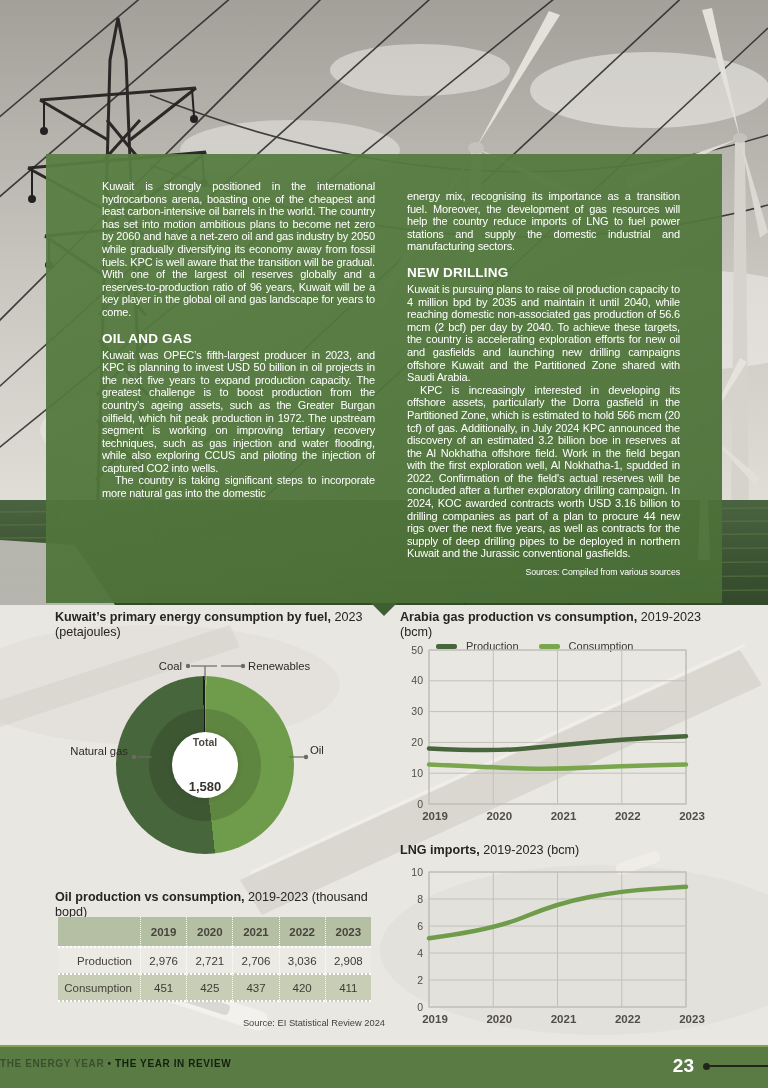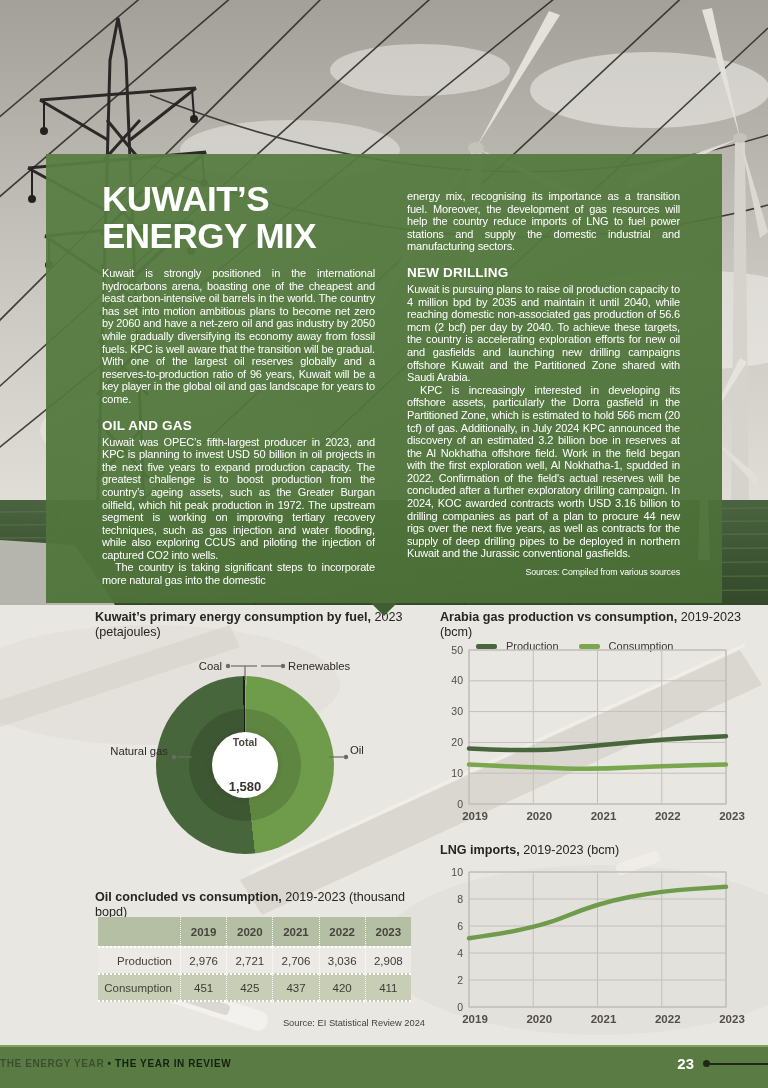--- a/index.html
+++ b/index.html
@@ -21,21 +21,21 @@
   .body-text{font-size:11px;line-height:12.6px;text-align:justify;margin:0;
         letter-spacing:-.15px;}
   .body-text.indent{text-indent:13px;}
   .sect-head{font-size:13.5px;font-weight:800;letter-spacing:.2px;margin:12px 0 3px 0;}
   .sources-line{font-size:8.8px;text-align:right;margin-top:7px;letter-spacing:-.1px;}
   .notch{position:absolute;left:371px;top:603px;width:0;height:0;z-index:5;
         border-left:13px solid transparent;border-right:13px solid transparent;
         border-top:13px solid #3f5e31;}
   
   .charts-bg{position:absolute;left:0;top:605px;width:768px;height:440px;}
-  .chart-block{position:absolute;margin-left:40px;}
+  .chart-block{position:absolute;}
   .chart-title{font-size:12.6px;line-height:15px;color:#262522;margin:0;}
   .chart-title .tb{font-weight:800;}
   .chart-title .tr{font-weight:400;}
   
   .donut-block{left:55px;top:610px;width:340px;height:280px;}
   .donut{position:absolute;left:61px;top:66px;width:178px;height:178px;border-radius:50%;}
   .donut-shade{position:absolute;left:94px;top:99px;width:112px;height:112px;border-radius:50%;
         background:rgba(0,0,0,.14);}
   .donut-hole{position:absolute;left:117px;top:122px;width:66px;height:66px;border-radius:50%;
         background:#fff;display:flex;flex-direction:column;align-items:center;justify-content:center;
@@ -71,21 +71,21 @@
   .table-source{position:absolute;right:0;top:128px;font-size:9.3px;color:#45423c;}
   
   .footer{position:absolute;left:0;top:1045px;width:768px;height:43px;background:#5a7c44;
         border-top:2px solid #82a355;box-sizing:border-box;}
   .footer-text{position:absolute;left:0;right:0;top:11px;text-align:left;font-size:10px;
         letter-spacing:.6px;}
   .footer-text .f-left{color:#31402a;font-weight:700;opacity:.75;}
   .footer-text .f-sep{color:#1c2414;font-weight:800;}
   .footer-text .f-right{color:#15200f;font-weight:800;}
   .page-num-wrap{position:absolute;right:0;top:8px;display:flex;align-items:center;}
-  .page-num{font-size:15px;font-weight:800;color:#fff;}
+  .page-num{font-size:19px;font-weight:800;color:#fff;}
   .pn-dot{width:7px;height:7px;border-radius:50%;background:#20261a;margin-left:9px;}
   .pn-line{width:58px;height:2px;background:#20261a;}
 </style>
 </head>
 <body>
 
 <div class="page">
 
   <div class="hero">
     <svg width="768" height="605" viewBox="0 0 768 605">
@@ -189,21 +189,20 @@
         <polygon points="702,432 698,560 710,560 706,432" fill="#dad7d1"></polygon>
         <path d="M704,430 L747,362 L740,358 Z" fill="#e6e3dd"></path>
         <path d="M704,430 L650,490 L656,496 Z" fill="#dfdcd6"></path>
         <path d="M704,430 L760,478 L755,485 Z" fill="#e2dfd9"></path>
         <circle cx="704" cy="430" r="5" fill="#c8c5bf"></circle>
       </g>
     </svg>
 
     <div class="article-box">
       <div class="col col-left">
-        <h1 class="headline"><span>KUWAIT’S</span><br><span>ENERGY MIX</span></h1>
         <p class="body-text">Kuwait is strongly positioned in the international hydrocarbons arena, boasting one of the cheapest and least carbon-intensive oil barrels in the world. The country has set into motion ambitious plans to become net zero by 2060 and have a net-zero oil and gas industry by 2050 while gradually diversifying its economy away from fossil fuels. KPC is well aware that the transition will be gradual. With one of the largest oil reserves globally and a reserves-to-production ratio of 96 years, Kuwait will be a key player in the global oil and gas landscape for years to come.</p>
         <h2 class="sect-head">OIL AND GAS</h2>
         <p class="body-text">Kuwait was OPEC’s fifth-largest producer in 2023, and KPC is planning to invest USD 50 billion in oil projects in the next five years to expand production capacity. The greatest challenge is to boost production from the country’s ageing assets, such as the Greater Burgan oilfield, which hit peak production in 1972. The upstream segment is working on improving tertiary recovery techniques, such as gas injection and water flooding, while also exploring CCUS and piloting the injection of captured CO2 into wells.</p>
         <p class="body-text indent">The country is taking significant steps to incorporate more natural gas into the domestic</p>
       </div>
       <div class="col col-right">
         <p class="body-text">energy mix, recognising its importance as a transition fuel. Moreover, the development of gas resources will help the country reduce imports of LNG to fuel power stations and supply the domestic industrial and manufacturing sectors.</p>
         <h2 class="sect-head">NEW DRILLING</h2>
         <p class="body-text">Kuwait is pursuing plans to raise oil production capacity to 4 million bpd by 2035 and maintain it until 2040, while reaching domestic non-associated gas production of 56.6 mcm (2 bcf) per day by 2040. To achieve these targets, the country is accelerating exploration efforts for new oil and gasfields and launching new drilling campaigns offshore Kuwait and the Partitioned Zone shared with Saudi Arabia.</p>
         <p class="body-text indent">KPC is increasingly interested in developing its offshore assets, particularly the Dorra gasfield in the Partitioned Zone, which is estimated to hold 566 mcm (20 tcf) of gas. Additionally, in July 2024 KPC announced the discovery of an estimated 3.2 billion boe in reserves at the Al Nokhatha offshore field. Work in the field began with the first exploration well, Al Nokhatha-1, spudded in 2022. Confirmation of the field's actual reserves will be concluded after a further exploratory drilling campaign. In 2024, KOC awarded contracts worth USD 3.16 billion to drilling companies as part of a plan to procure 44 new rigs over the next five years, as well as contracts for the supply of deep drilling pipes to be deployed in northern Kuwait and the Jurassic conventional gasfields.</p>
@@ -319,21 +318,21 @@
         <text class="year-label" x="163.5" y="180" text-anchor="middle">2021</text>
         <line x1="221.75" y1="29" x2="221.75" y2="164" stroke="#c3c0ba" stroke-width="1"></line>
         <text class="year-label" x="227.75" y="180" text-anchor="middle">2022</text>
         <line x1="286" y1="29" x2="286" y2="164" stroke="#c3c0ba" stroke-width="1"></line>
         <text class="year-label" x="292" y="180" text-anchor="middle">2023</text>
         <path d="M29,95.15 Q93.25,87.05 125.375,73.55 Q157.5,60.05 189.625,53.975 Q221.75,47.900000000000006 253.875,45.875 L286,43.849999999999994" fill="none" stroke="#6f9c4b" stroke-width="4.5" stroke-linecap="round" stroke-linejoin="round"></path>
       </svg>
   </div>
 
   <div class="chart-block table-block">
-    <p class="chart-title"><span class="tb">Oil concluded vs consumption,</span><span class="tr"> 2019-2023 (thousand bopd)</span></p>
+    <p class="chart-title"><span class="tb">Oil production vs consumption,</span><span class="tr"> 2019-2023 (thousand bopd)</span></p>
     <div class="oil-table" id="oil-table">
         <div class="cell h corner"></div>
         <div class="cell h">2019</div>
         <div class="cell h">2020</div>
         <div class="cell h">2021</div>
         <div class="cell h">2022</div>
         <div class="cell h">2023</div>
         <div class="cell r0 rowlab corner">Production</div>
         <div class="cell r0">2,976</div>
         <div class="cell r0">2,721</div>

